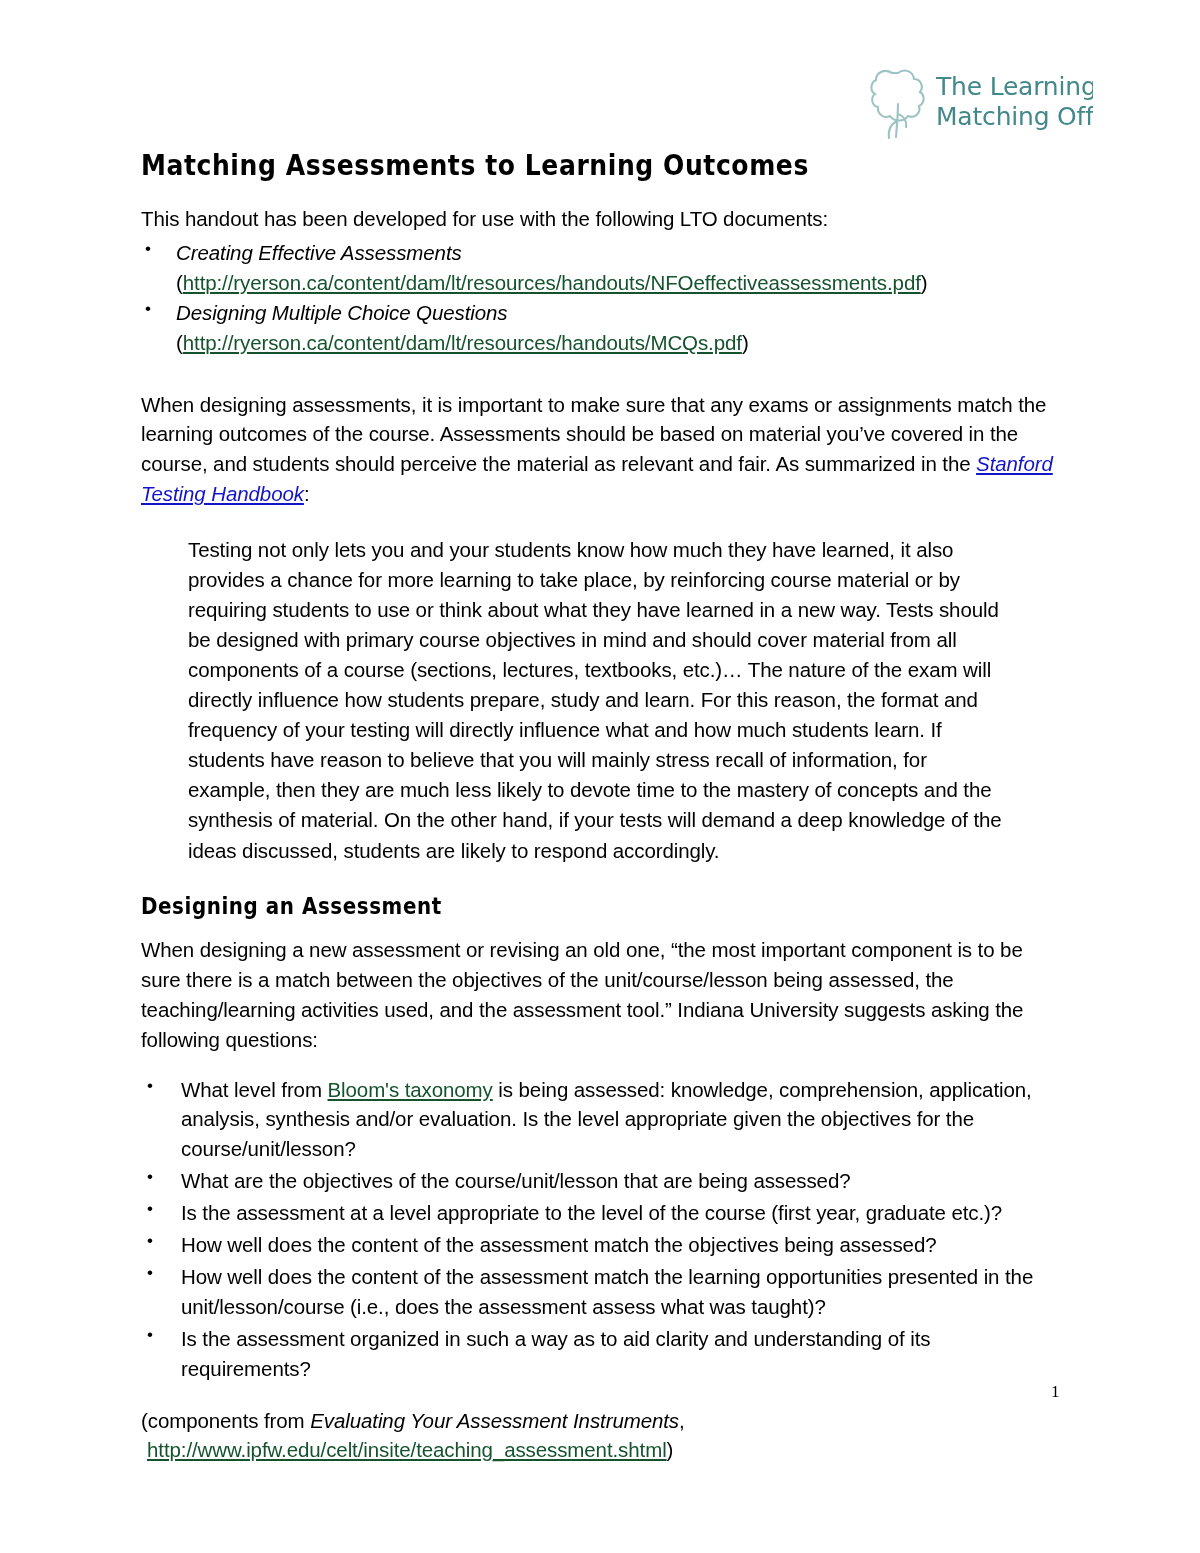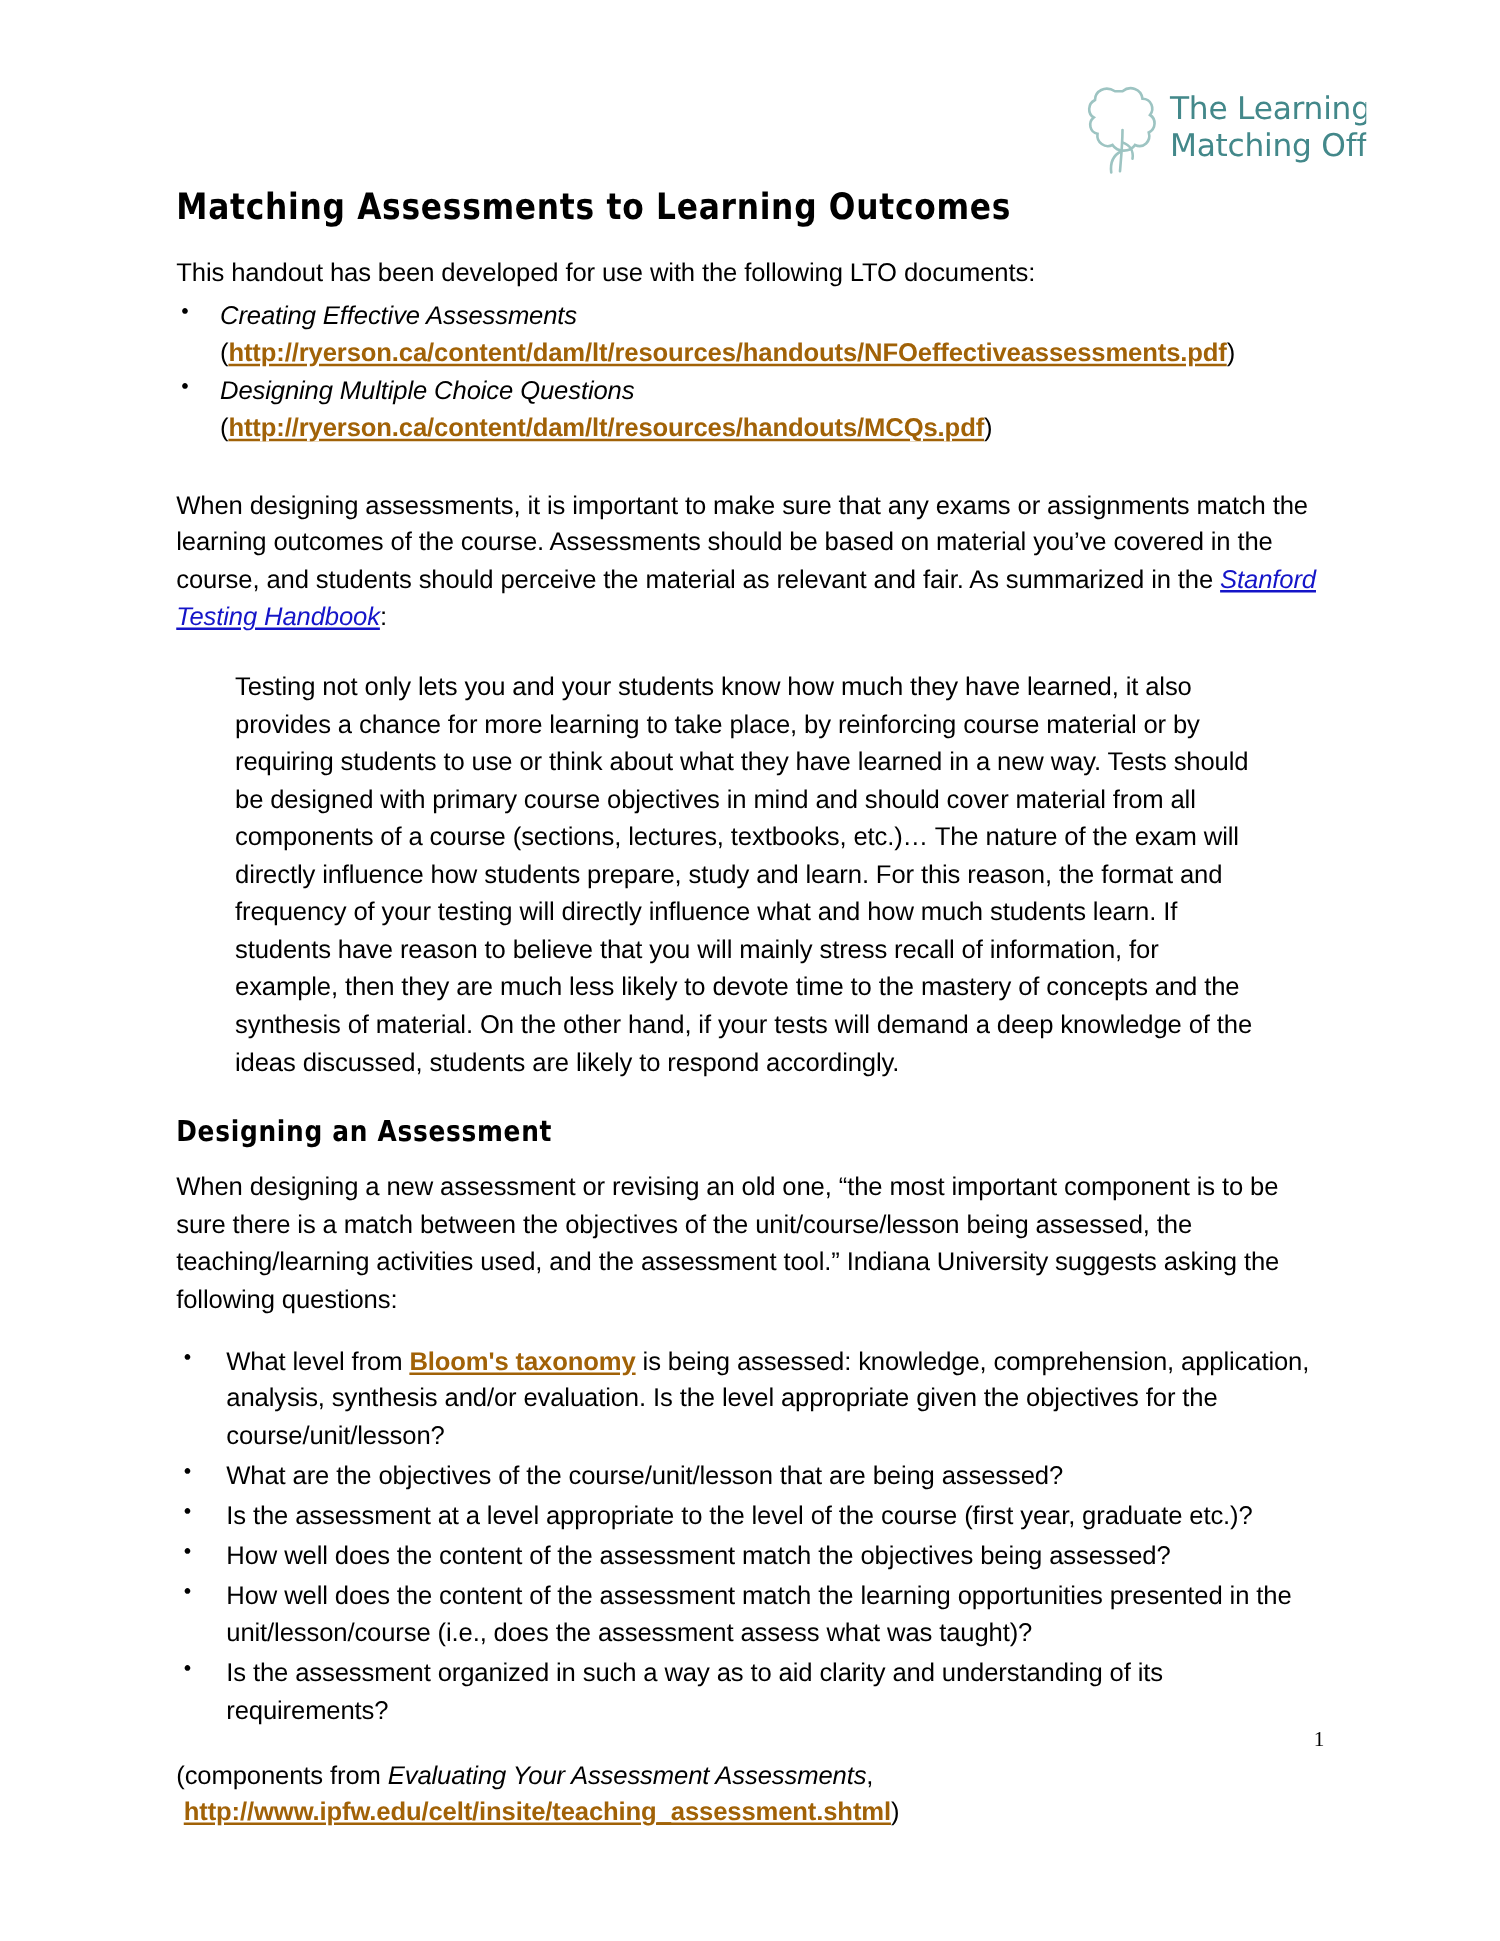--- a/index.html
+++ b/index.html
@@ -115,24 +115,23 @@
     margin: 26px 0 0 47px;
     width: 826px;
     font-size: 20.5px;
     line-height: 1.465;
     letter-spacing: -0.1px;
   }
 
   
   .it { font-style: italic; }
   a.link, .link {
-    color: #a16207;
+    color: #14532d;
     text-decoration: underline;
     word-break: break-all;
-    font-weight: bold;
   }
   .link-italic {
     color: #1414c8;
     text-decoration: underline;
     font-style: italic;
   }
 
   
   .excerpt {
     margin-top: 22px;
@@ -214,21 +213,21 @@
     <ul class="bullets q-list loose">
       <li><span>What level from </span><a class="link" href="#">Bloom's taxonomy</a><span> is being assessed: knowledge, comprehension, application, analysis, synthesis and/or evaluation. Is the level appropriate given the objectives for the course/unit/lesson?</span></li>
       <li><span>What are the objectives of the course/unit/lesson that are being assessed?</span></li>
       <li><span>Is the assessment at a level appropriate to the level of the course (first year, graduate etc.)?</span></li>
       <li><span>How well does the content of the assessment match the objectives being assessed?</span></li>
       <li><span>How well does the content of the assessment match the learning opportunities presented in the unit/lesson/course (i.e., does the assessment assess what was taught)?</span></li>
       <li><span>Is the assessment organized in such a way as to aid clarity and understanding of its requirements?</span></li>
     </ul>
 
     <div class="excerpt">
-      <span>(components from </span><span class="it">Evaluating Your Assessment Assessments</span><span>,</span><br>
+      <span>(components from </span><span class="it">Evaluating Your Assessment Instruments</span><span>,</span><br>
       <span class="url-line"><a class="link" href="#">http://www.ipfw.edu/celt/insite/teaching_assessment.shtml</a><span>)</span></span>
     </div>
 
   </div>
 
   <div class="footer">
   </div>
   <div class="page-number">1</div>
 
 </div>

